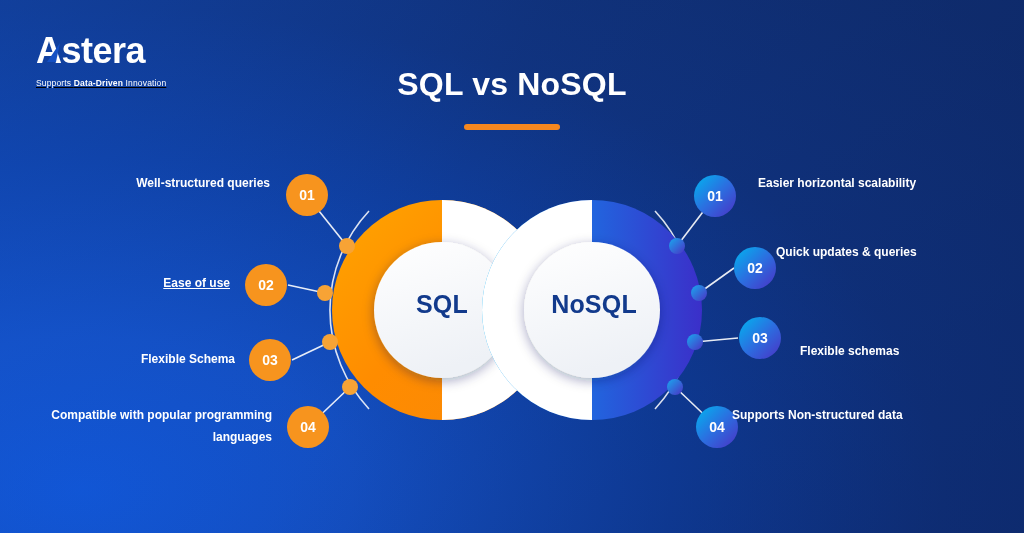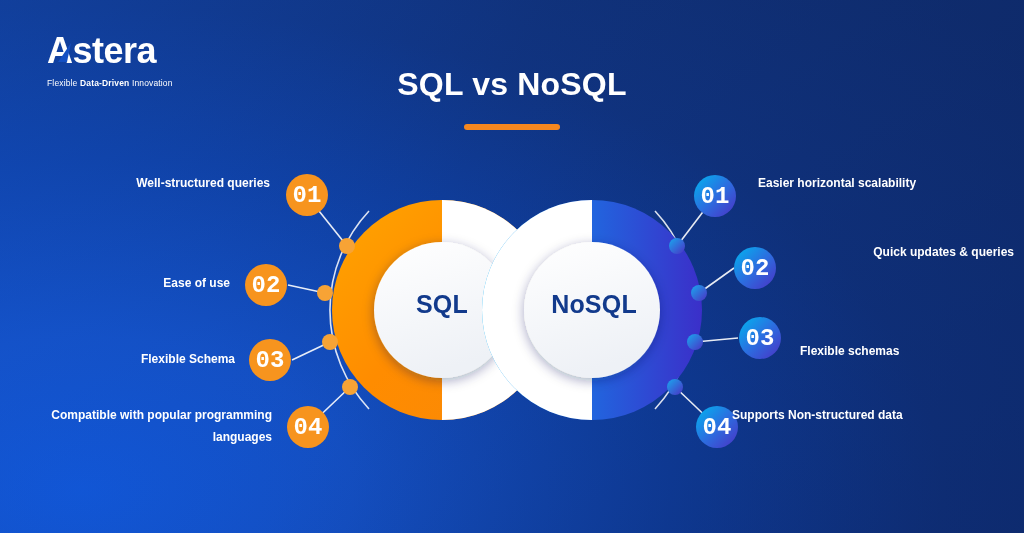--- a/index.html
+++ b/index.html
@@ -20,25 +20,26 @@
     content: "";
     position: absolute;
     inset: 0;
     background: linear-gradient(118deg, rgba(20,92,224,0.30) 0%, rgba(16,60,150,0.05) 42%, rgba(10,32,92,0.40) 100%);
     pointer-events: none;
   }
 
   
   .logo {
     position: absolute;
-    left: 47px;
+    left: 36px;
     top: 33px;
     width: 160px;
     height: 52px;
     z-index: 6;
+    text-decoration: underline;
   }
   .logo-tag {
     margin-top: 1px;
     font-size: 8.5px;
     color: #ffffff;
     letter-spacing: 0.15px;
     white-space: nowrap;
   }
   .logo-tag b { font-weight: bold; }
 
@@ -92,24 +93,23 @@
   
   .badge {
     position: absolute;
     width: 42px;
     height: 42px;
     border-radius: 50%;
     z-index: 5;
     display: flex;
     align-items: center;
     justify-content: center;
-    font-size: 24px;
-    font-weight: bold;
-    color: #ffffff;
-    font-family: Liberation Mono, monospace;
+    font-size: 14px;
+    font-weight: bold;
+    color: #ffffff;
   }
   .badge.left  { background: #f7941e; }
   .badge.right { background: linear-gradient(135deg, #00b6f0 0%, #2b6fe0 50%, #4b31c4 100%); }
 
   
   .feat {
     position: absolute;
     z-index: 5;
     font-size: 12px;
     font-weight: bold;
@@ -123,21 +123,21 @@
 <body>
 
 <div id="canvas">
 
   <div class="logo">
     <svg width="160" height="40" viewBox="0 0 160 40">
       <text x="0" y="30" font-family="Liberation Sans, sans-serif" font-size="36" font-weight="bold" fill="#ffffff" letter-spacing="-0.5">Astera</text>
       <path d="M11 29 L24 10 L20 29 Z" fill="#1450c4"></path>
     </svg>
     <div class="logo-tag">
-      <span>Flexible </span><b>Data-Driven</b><span> Innovation</span>
+      <span>Supports </span><b>Data-Driven</b><span> Innovation</span>
     </div>
   </div>
 
   <div class="title">SQL vs NoSQL</div>
   <div class="title-rule"></div>
 
   <svg id="diagram" viewBox="0 0 1024 533">
     <defs>
       <linearGradient id="gradOrange" x1="0" y1="0" x2="1" y2="1">
         <stop offset="0%" stop-color="#ffa500"></stop>
@@ -208,33 +208,33 @@
     </g>
   </svg>
 
   <div class="ring-label nosql">NoSQL</div>
   <div class="ring-label sql">SQL</div>
 
   <div class="badge left" style="left:286px; top:174px;">01</div>
   <div class="feat left" style="left:20px; top:172px; width:250px;">Well-structured queries</div>
 
   <div class="badge left" style="left:245px; top:264px;">02</div>
-  <div class="feat left" style="left:20px; top:272px; width:210px;">Ease of use</div>
+  <div class="feat left" style="left:20px; top:272px; width:210px;text-decoration:underline;">Ease of use</div>
 
   <div class="badge left" style="left:249px; top:339px;">03</div>
   <div class="feat left" style="left:20px; top:348px; width:215px;">Flexible Schema</div>
 
   <div class="badge left" style="left:287px; top:406px;">04</div>
   <div class="feat left" style="left:20px; top:404px; width:252px;">Compatible with popular programming languages</div>
 
   <div class="badge right" style="left:694px; top:175px;">01</div>
   <div class="feat right" style="left:758px; top:172px; width:230px;">Easier horizontal scalability</div>
 
   <div class="badge right" style="left:734px; top:247px;">02</div>
-  <div class="feat right" style="left:814px; top:241px; width:200px;text-align:right;">Quick updates &amp; queries</div>
+  <div class="feat right" style="left:776px; top:241px; width:200px;">Quick updates &amp; queries</div>
 
   <div class="badge right" style="left:739px; top:317px;">03</div>
   <div class="feat right" style="left:800px; top:328px; width:200px;margin-top:12px;">Flexible schemas</div>
 
   <div class="badge right" style="left:696px; top:406px;">04</div>
   <div class="feat right" style="left:732px; top:404px; width:215px;">Supports Non-structured data</div>
 
 </div>
 
 </body></html>

